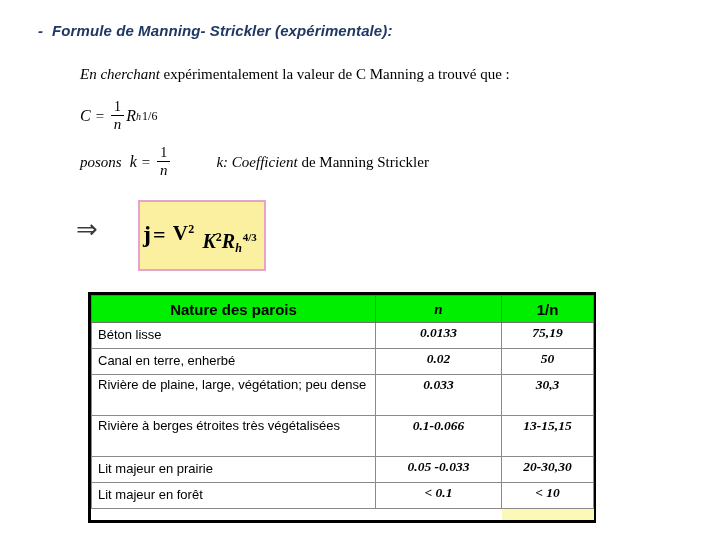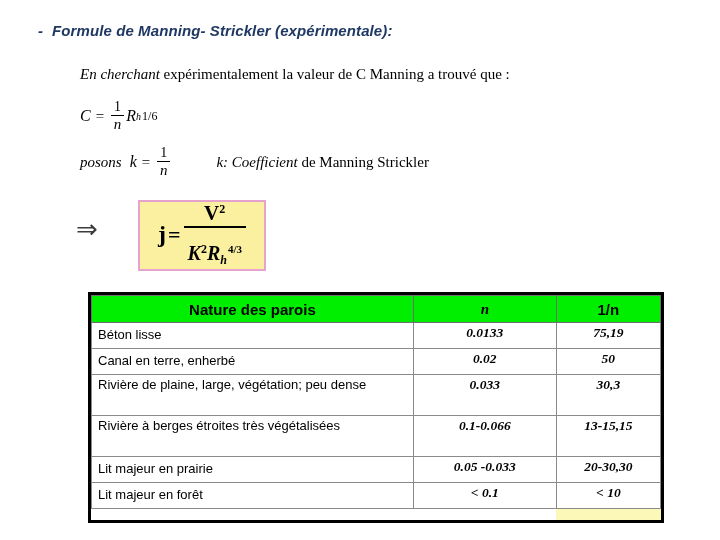--- a/index.html
+++ b/index.html
@@ -164,21 +164,21 @@
     font-style: normal;
     margin-right: 2px;
   }
   .eq-sym {
     font-size: 22px;
     font-weight: bold;
     margin: 0 3px 0 0;
   }
   .bigfrac {
     display: inline-flex;
-    flex-direction: column;
+    flex-direction: row;
     align-items: center;
     line-height: 1.0;
   }
   .bigfrac .bnum {
     font-size: 21px;
     font-weight: bold;
     padding: 0 4px 2px 4px;
     letter-spacing: 0.3px;
   }
   .bigfrac .bbar {
@@ -211,21 +211,21 @@
     font-style: normal;
     font-weight: bold;
     margin-left: 1px;
   }
 
   
   .table-wrap {
     position: absolute;
     left: 88px;
     top: 292px;
-    width: 576px;
+    width: 508px;
     border: 3px solid #000000;
     box-sizing: border-box;
     background: #ffffff;
   }
   table.parois {
     border-collapse: collapse;
     width: 100%;
     table-layout: fixed;
   }
   table.parois col.c1 { width: 284px; }

